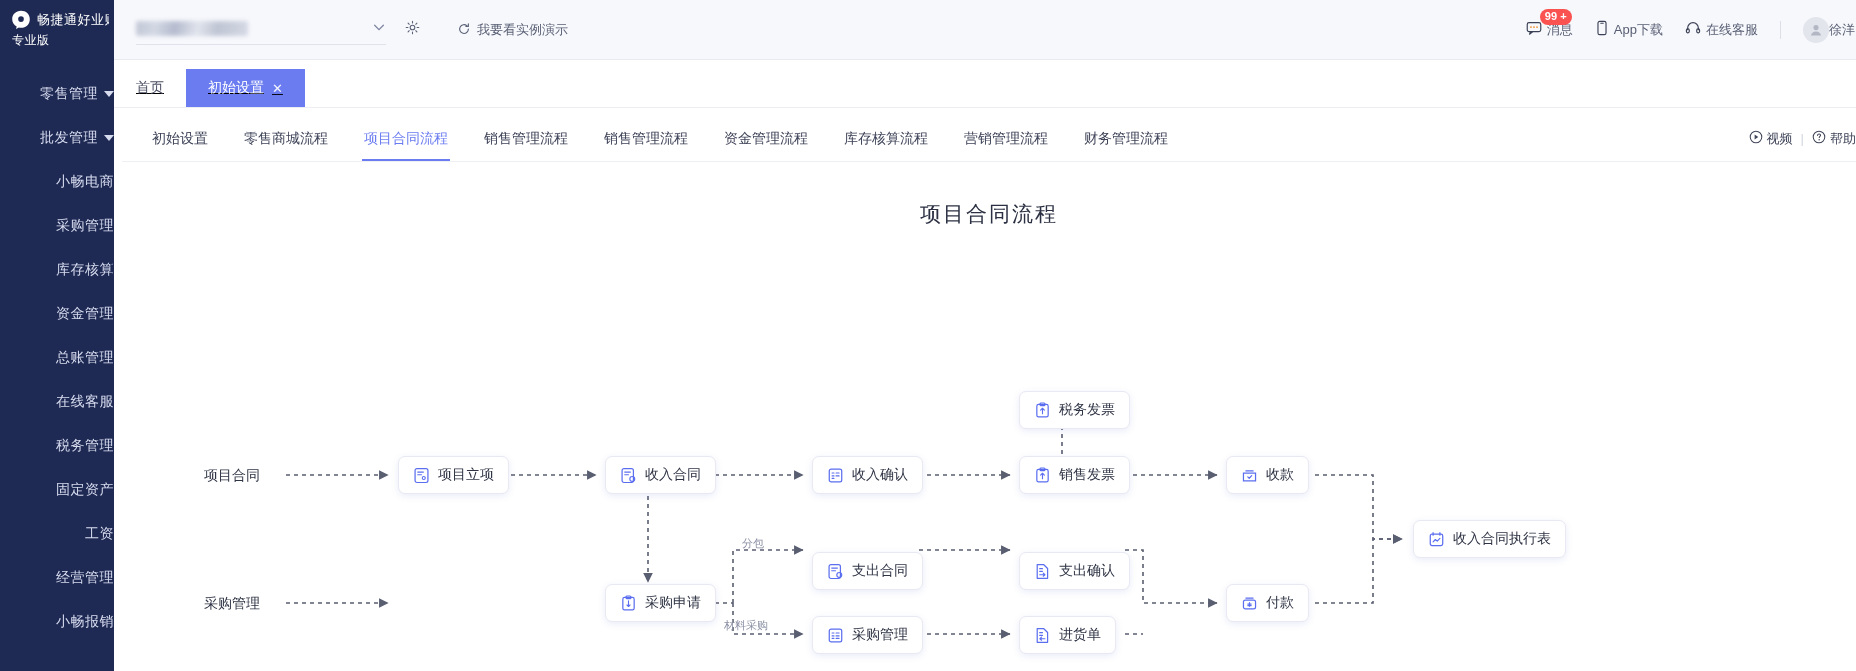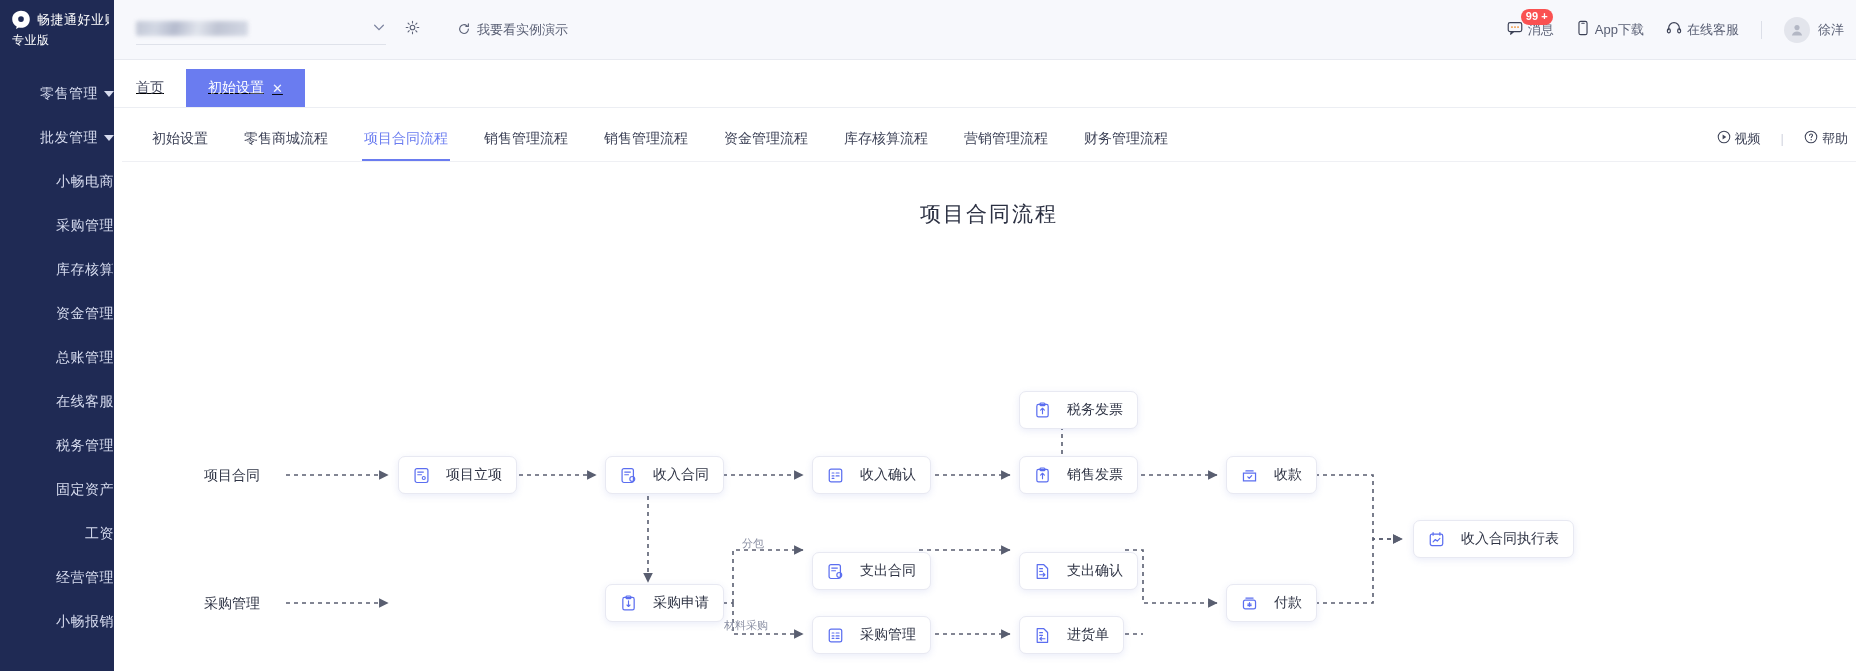--- a/index.html
+++ b/index.html
@@ -88,37 +88,37 @@
   .subtab {
     padding: 0 18px; height: 45px; line-height: 45px; font-size: 14px;
     color: #3d4257; cursor: pointer; position: relative; white-space: nowrap;
   }
   .subtab.active { color: #6a7cf0; }
   .subtab.active::after {
     content: ""; position: absolute; left: 16px; right: 16px; bottom: 0;
     height: 2px; background: #6a7cf0;
   }
   .subtabs-right {
-    position: absolute; right: 8px; top: 0; height: 45px;
-    display: flex; align-items: center; gap: 20px; font-size: 13px; color: #41465a;
+    position: absolute; right: 0; top: 0; height: 45px;
+    display: flex; align-items: center; gap: 8px; font-size: 13px; color: #41465a;
   }
   .mini-link { display: inline-flex; align-items: center; gap: 4px; cursor: pointer; }
 
   .diagram-title {
     text-align: center; font-size: 21px; color: #2b3042; margin-top: 38px; letter-spacing: 2px;
   }
 
   
   .canvas { position: relative; width: 100%; height: 430px; }
   .svg-layer { position: absolute; left: 0; top: 0; width: 100%; height: 430px; }
   .node {
     position: absolute; height: 38px; background: #fff;
     border: 1px solid #e8e9f2; border-radius: 7px;
     box-shadow: 0 2px 7px rgba(96,108,200,.13);
-    display: flex; align-items: center; gap: 16px; padding: 3px 14px;
+    display: flex; align-items: center; gap: 8px; padding: 3px 14px;
     font-size: 14px; color: #2f3445; white-space: nowrap; cursor: pointer;
   }
   .node .nico { width: 17px; height: 17px; flex: none; }
   .rowlabel { position: absolute; font-size: 14px; color: #2f3445; }
   .edgelabel { position: absolute; font-size: 11px; color: #8a8fa3; }
 </style>
 </head>
 <body>
 
 <div class="app">
@@ -240,21 +240,21 @@
             <path d="M3 11V9a6 6 0 0 1 12 0v2" fill="none" stroke="#3b4055" stroke-width="1.3" stroke-linecap="round"></path>
             <rect x="1.6" y="10" width="3.2" height="4.4" rx="1.4" fill="none" stroke="#3b4055" stroke-width="1.3"></rect>
             <rect x="13.2" y="10" width="3.2" height="4.4" rx="1.4" fill="none" stroke="#3b4055" stroke-width="1.3"></rect>
           </svg>
         </span>
         <span>在线客服</span>
       </span>
 
       <span class="divider-v"></span>
 
-      <span class="icon-btn" style="gap:8px;padding-right:12px">
+      <span class="icon-btn" style="gap:0;padding-right:1px">
         <span class="avatar">
           <svg viewBox="0 0 20 20" width="16" height="16">
             <circle cx="10" cy="7" r="3.2" fill="#b3b7c4"></circle>
             <path d="M3.6 17c.8-3.4 3.3-5 6.4-5s5.6 1.6 6.4 5z" fill="#b3b7c4"></path>
           </svg>
         </span>
         <span>徐洋</span>
       </span>
     </div>
   </div>

